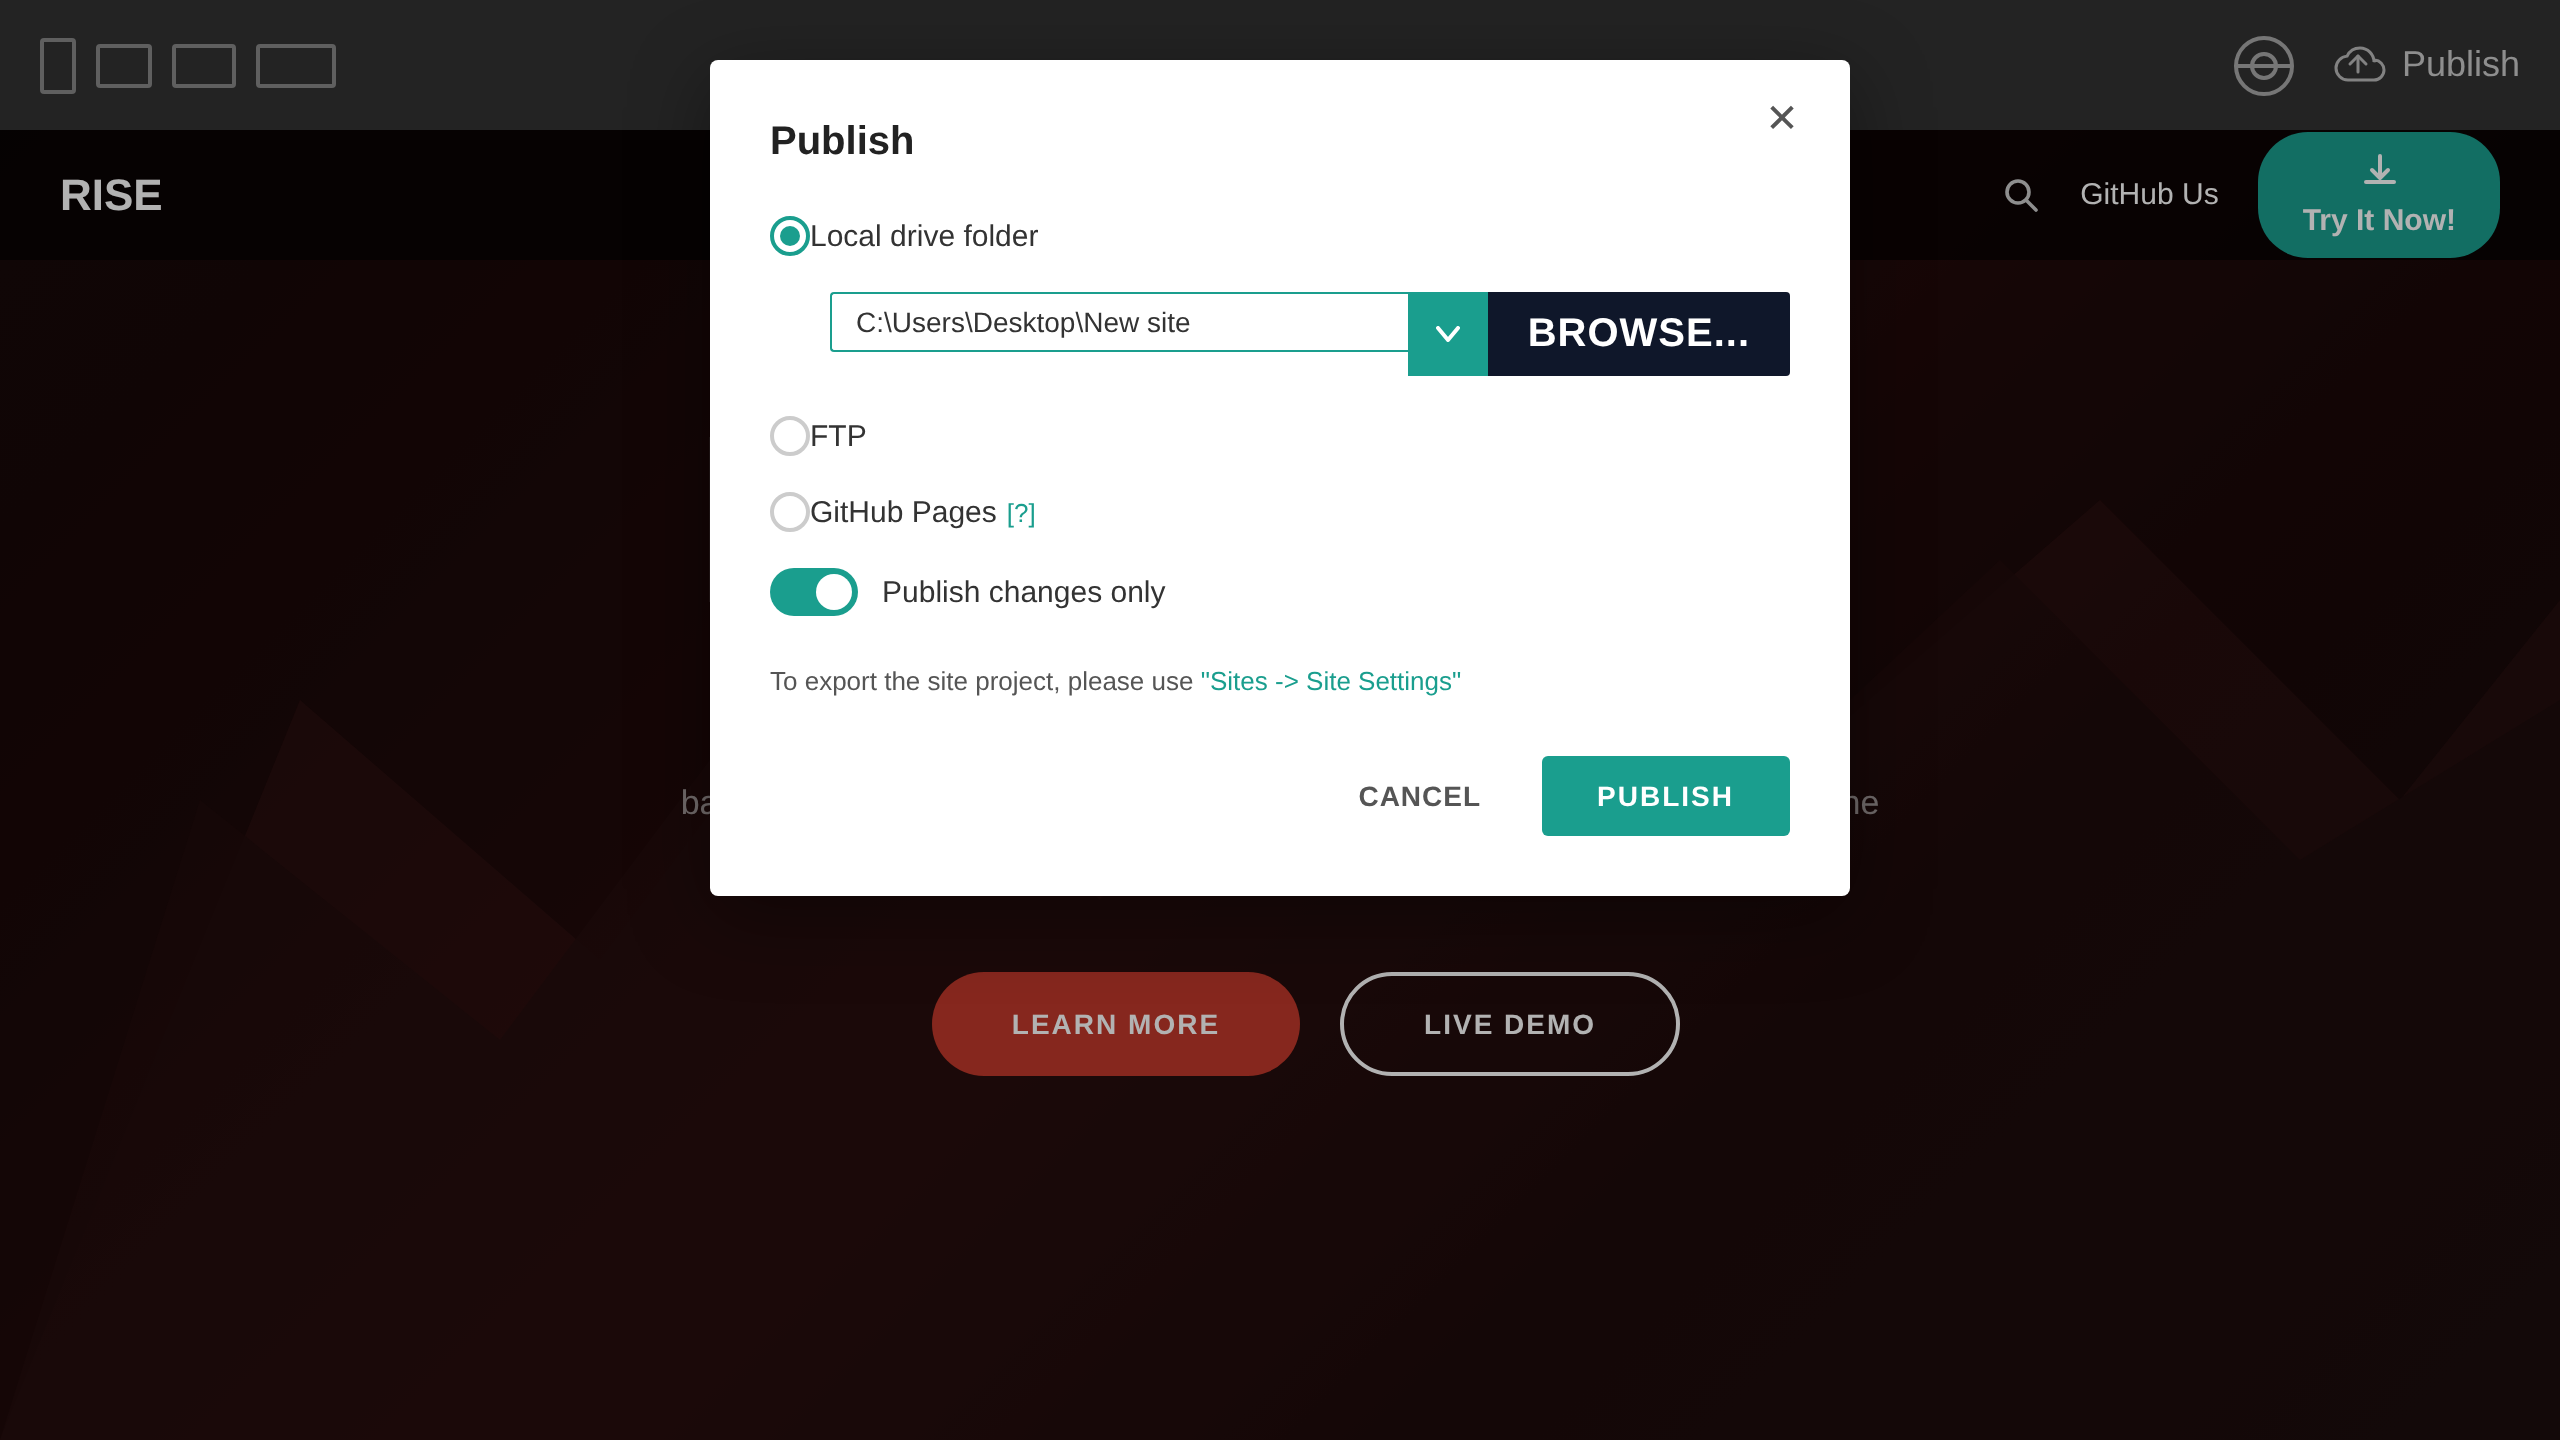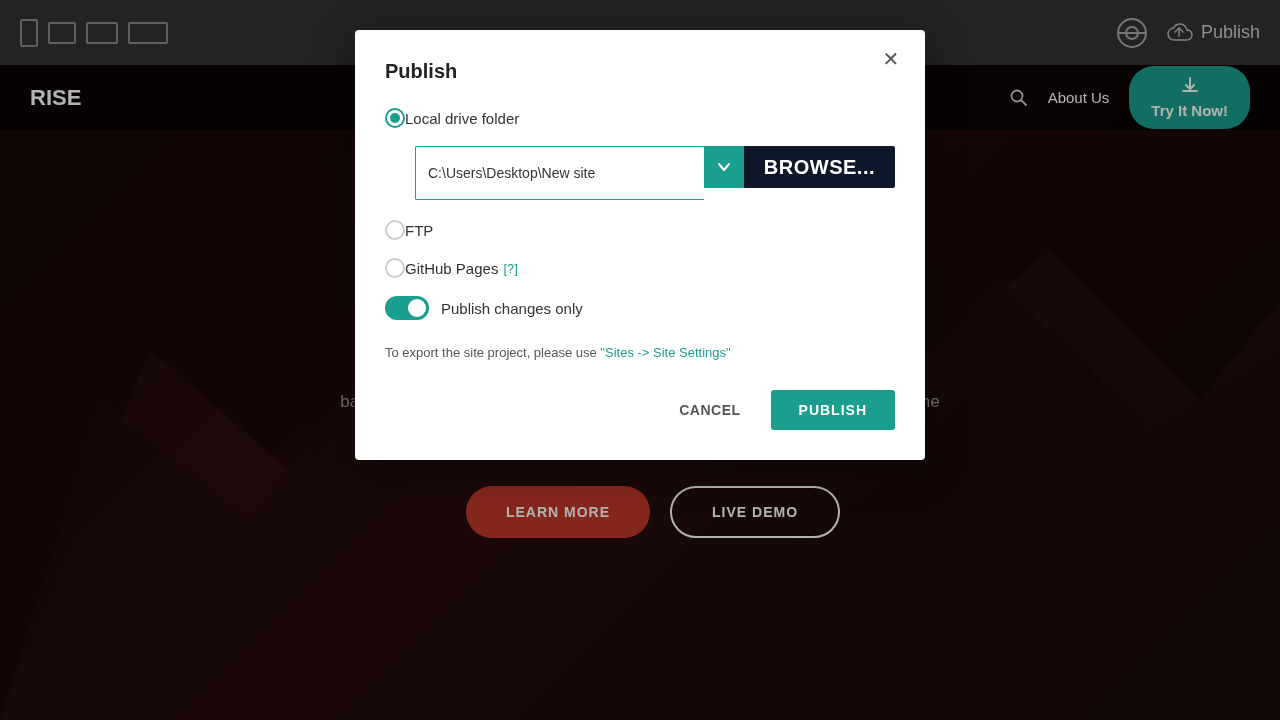--- a/index.html
+++ b/index.html
@@ -299,21 +299,21 @@
     
     .path-row {
       display: flex;
       gap: 0;
       margin-bottom: 20px;
       margin-left: 30px;
     }
 
     .path-input {
       flex: 1;
-      height: 54px;
+      height: 30px;
       border: 1px solid #1a9e8e;
       border-right: none;
       padding: 0 12px;
       font-size: 14px;
       color: #333;
       outline: none;
       border-radius: 2px 0 0 2px;
     }
 
     .path-dropdown-btn {
@@ -471,21 +471,21 @@
 
 <div class="nav-bar">
   <div class="site-name">RISE</div>
   <div class="nav-right">
     <div class="nav-search">
       <svg width="18" height="18" viewBox="0 0 18 18">
         <circle cx="7" cy="7" r="5.5" fill="none" stroke="#ccc" stroke-width="1.8"></circle>
         <line x1="11" y1="11" x2="16" y2="16" stroke="#ccc" stroke-width="1.8" stroke-linecap="round"></line>
       </svg>
     </div>
-    <span class="about-us">About Us</span>
+    <span class="about-us">GitHub Us</span>
     <button class="try-it-btn">
       <svg width="18" height="18" viewBox="0 0 18 18">
         <path d="M9,2 L9,12 M5,9 L9,13 L13,9" fill="none" stroke="#fff" stroke-width="2" stroke-linecap="round" stroke-linejoin="round"></path>
         <line x1="2" y1="15" x2="16" y2="15" stroke="#fff" stroke-width="2" stroke-linecap="round"></line>
       </svg>
       <span>Try It Now!</span>
     </button>
   </div>
 </div>
 

